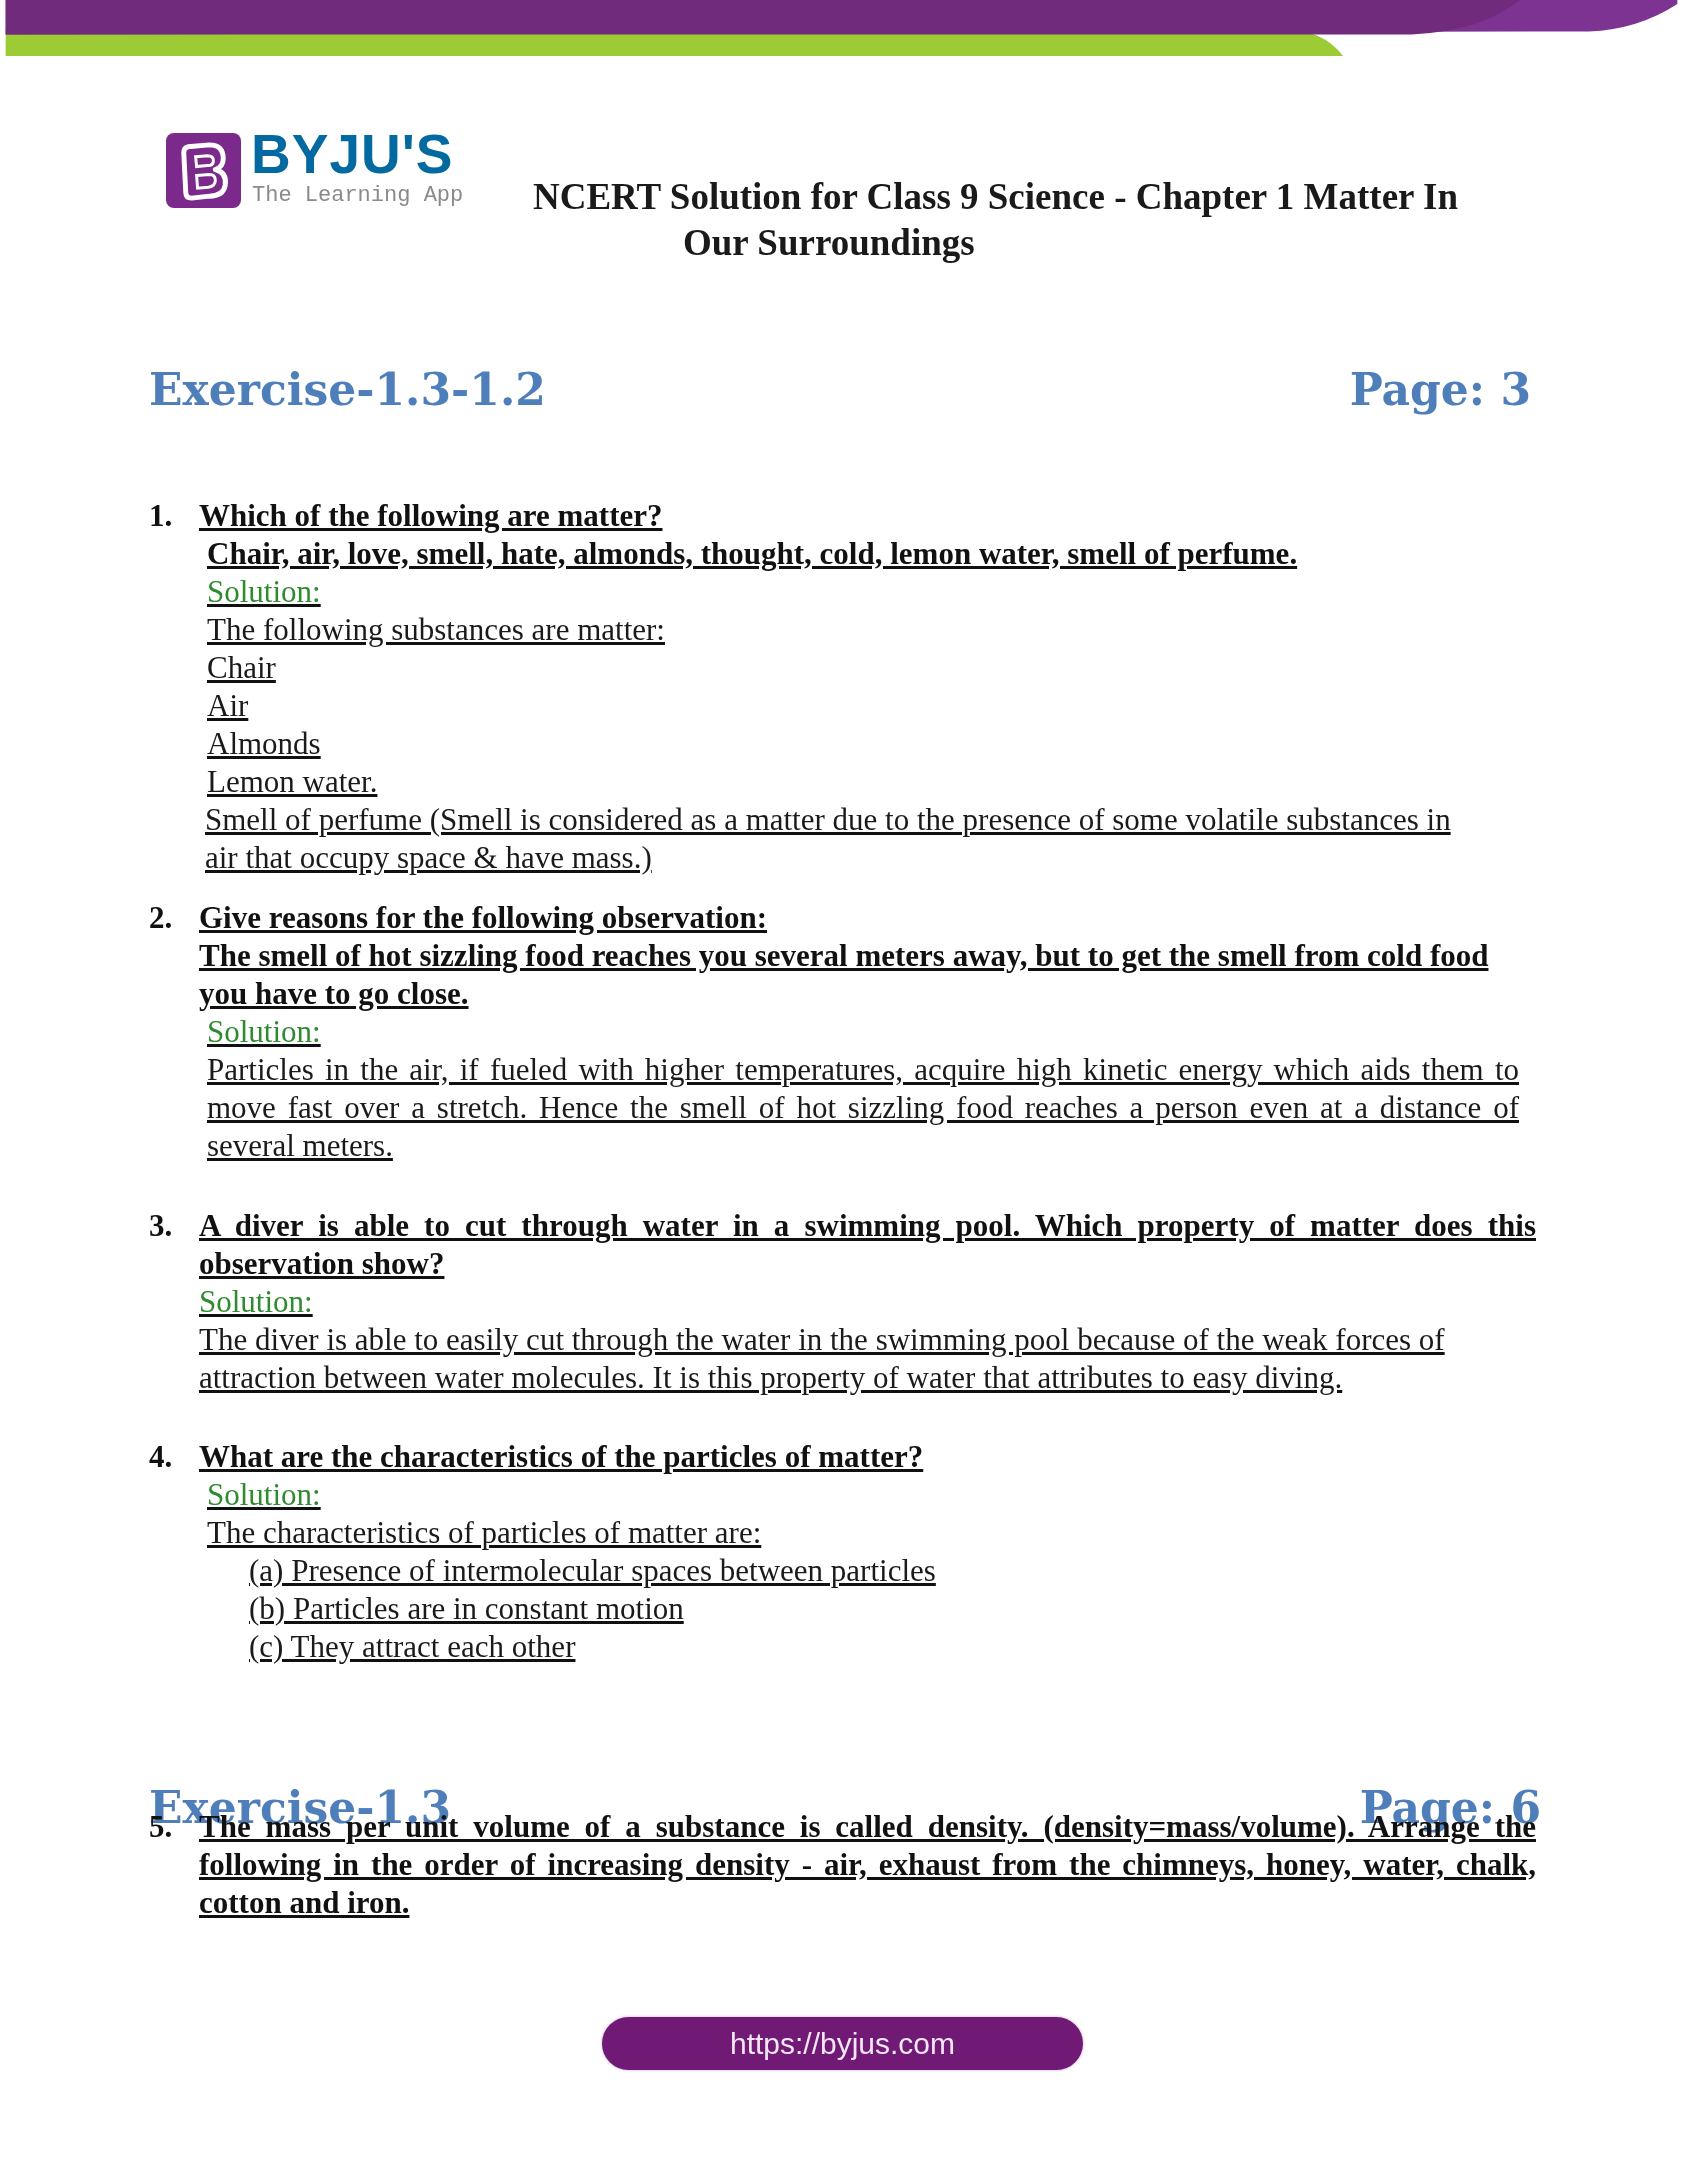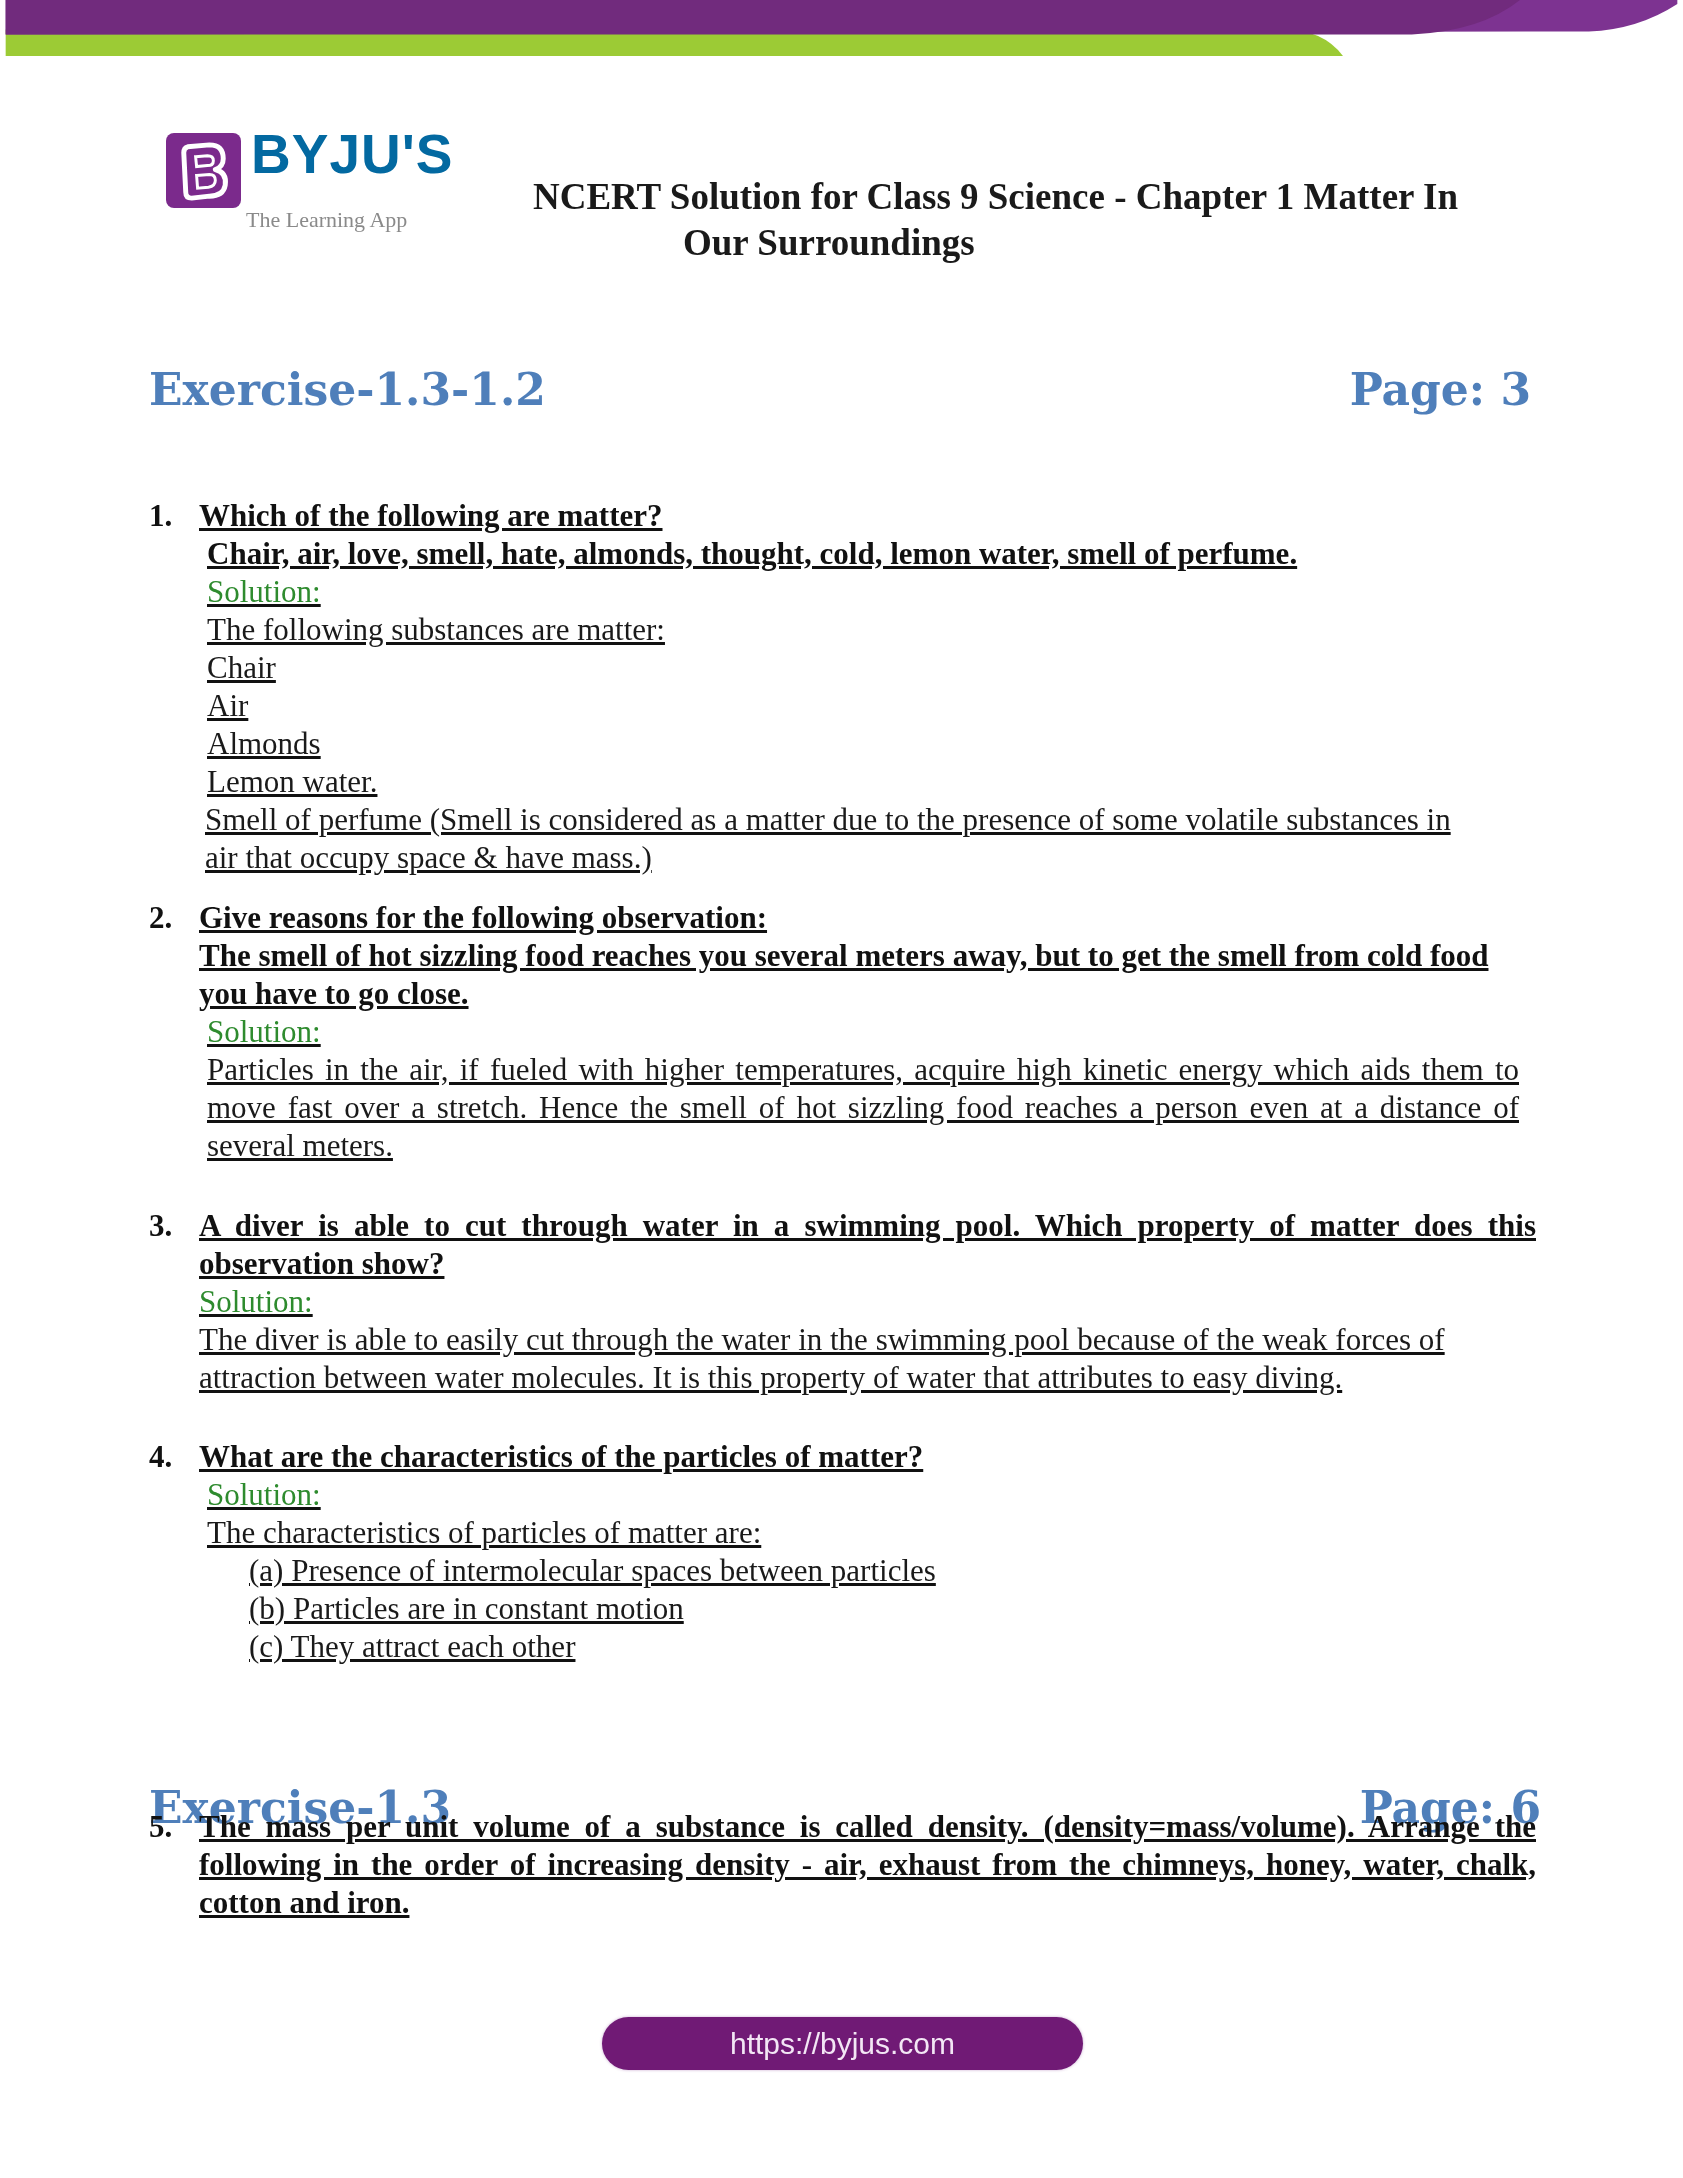--- a/index.html
+++ b/index.html
@@ -7,21 +7,21 @@
 
   
   .banner { position: absolute; left: 0; top: 0; width: 1683px; height: 59px; }
   .banner svg { display: block; }
 
   
   .logo { position: absolute; left: 166px; top: 133px; width: 287px; height: 79px; }
   .logo-mark { position: absolute; left: 0; top: 0; width: 75px; height: 75px; border-radius: 8px; background: #7b2a8c; }
   .logo-mark svg { position: absolute; left: 0; top: 0; }
   .logo-word { position: absolute; left: 85px; top: -8px; font-family: "Liberation Sans", sans-serif; font-weight: bold; font-size: 55px; color: #0369a1; letter-spacing: 1px; line-height: 59px; }
-  .logo-tag { position: absolute; left: 80px; top: 50px; font-family: Liberation Serif, serif; font-size: 22px; color: #8a8a8a; line-height: 26px; white-space: nowrap; margin-top: 24px; }
+  .logo-tag { position: absolute; left: 86px; top: 50px; font-family: Liberation Mono, monospace; font-size: 22px; color: #8a8a8a; line-height: 26px; white-space: nowrap; }
 
   
   .doc-title { position: absolute; left: 533px; top: 174px; width: 1000px; font-family: "Liberation Serif", serif; font-weight: bold; font-size: 37px; line-height: 46px; color: #1a1a1a; }
   .doc-title .l2 { padding-left: 150px; display: block; }
 
   
   .ex-head { position: absolute; left: 149px; width: 1382px; display: flex; justify-content: space-between; font-family: "DejaVu Serif", serif; font-weight: bold; color: #4f7fba; font-size: 44px; line-height: 51px; }
   .ex-head .pg { padding-right: 0; }
 
   

